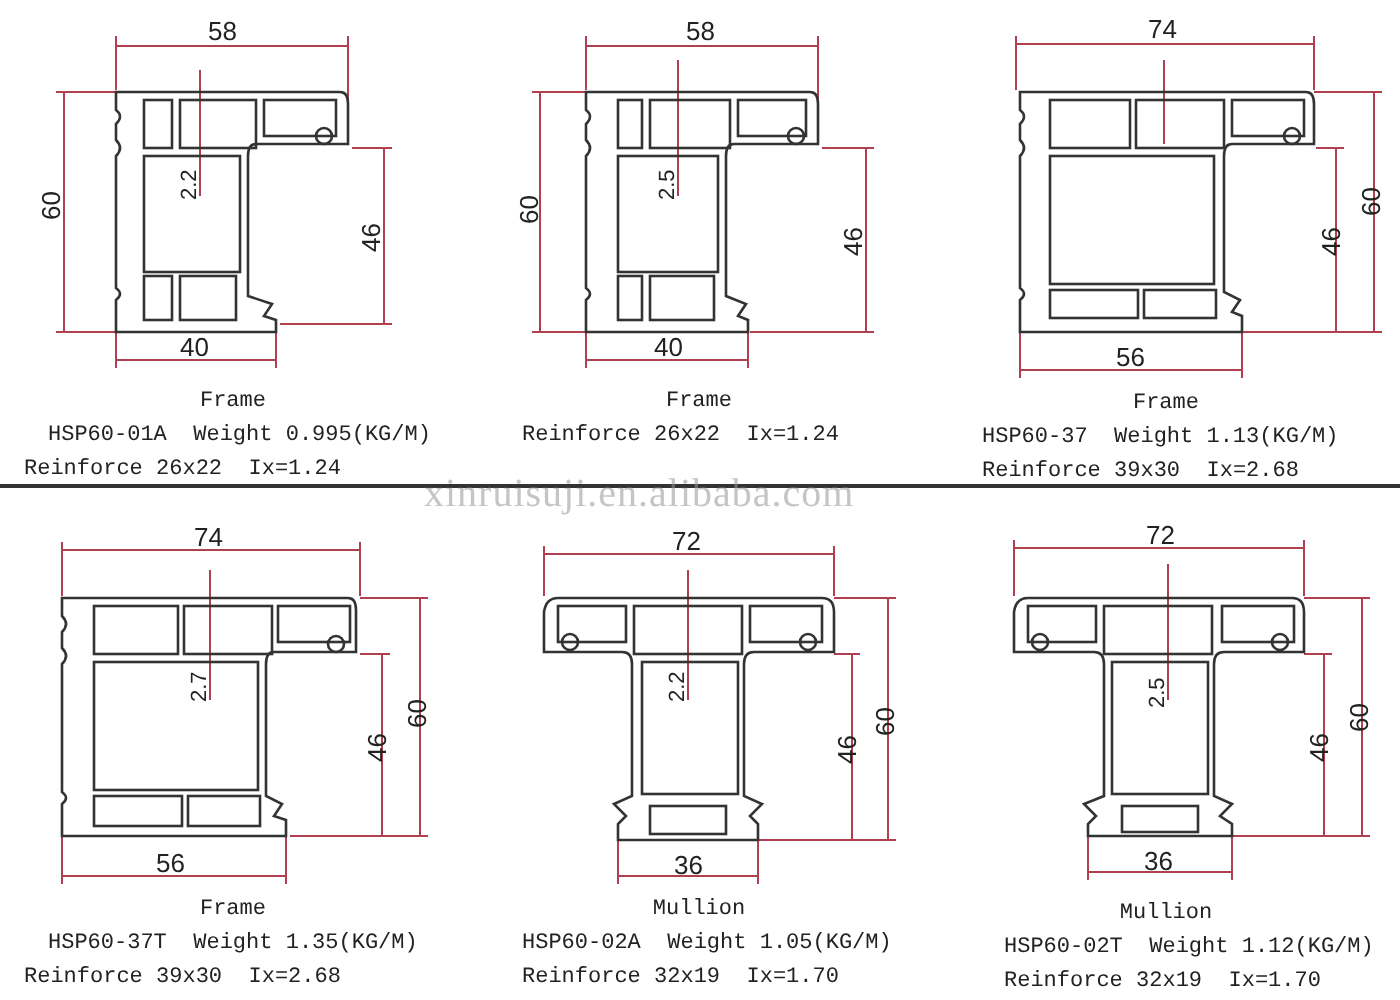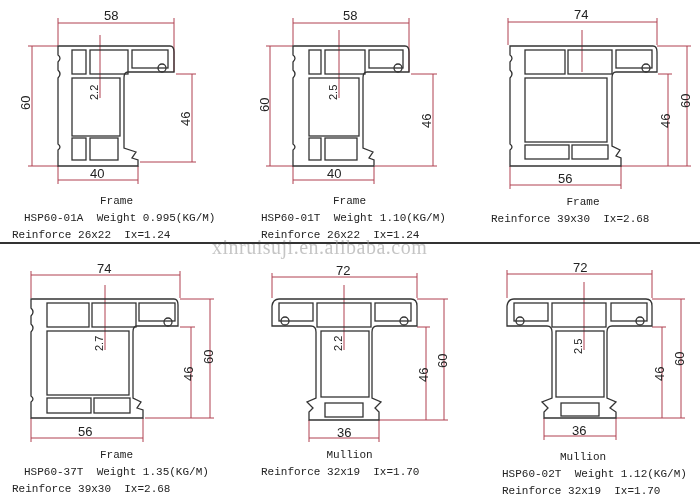--- a/index.html
+++ b/index.html
@@ -85,21 +85,20 @@
       <circle cx="165" cy="68" r="4"></circle>
     </g>
     <text class="dim-text" x="110" y="20">58</text>
     <text class="dim-text" x="94" y="178">40</text>
     <text class="dim-text" transform="translate(36,112) rotate(-90)">60</text>
     <text class="dim-text" transform="translate(198,128) rotate(-90)">46</text>
     <text class="dim-text" transform="translate(104,100) rotate(-90)" style="font-size:11px">2.5</text>
   </svg>
   <div class="caption" style="top:193px;">
     <div class="title">Frame</div>
-    <div class="line" style="padding-left:28px;"><span>HSP60-01T</span>  <span>Weight</span> <span>1.10</span><span>(KG/M)</span></div>
     <div class="line" style="padding-left:28px;"><span>Reinforce</span> <span>26x22</span>  <span>Ix=1.24</span></div>
   </div>
 </div>
 
 <div class="panel" style="left:466px;top:0;width:234px;">
   <svg width="234" height="250">
     <g stroke="#b04050" stroke-width="1" fill="none">
       <line x1="42" y1="22" x2="191" y2="22"></line>
         <line x1="42" y1="18" x2="42" y2="45"></line>
         <line x1="191" y1="18" x2="191" y2="45"></line>
@@ -123,20 +122,21 @@
         <rect x="106" y="145" width="36" height="14"></rect>
       <circle cx="180" cy="68" r="4"></circle>
     </g>
     <text class="dim-text" x="108" y="19">74</text>
     <text class="dim-text" x="92" y="183">56</text>
     <text class="dim-text" transform="translate(224,108) rotate(-90)">60</text>
     <text class="dim-text" transform="translate(204,128) rotate(-90)">46</text>
   </svg>
   <div class="caption" style="top:194px;width:234px;">
     <div class="title">Frame</div>
+    <div class="line" style="padding-left:25px;"><span>HSP60-37</span>  <span>Weight</span> <span>1.13</span><span>(KG/M)</span></div>
     <div class="line" style="padding-left:25px;"><span>Reinforce</span> <span>39x30</span>  <span>Ix=2.68</span></div>
   </div>
 </div>
 
 <div class="divider"></div>
 <div class="watermark">xinruisuji.en.alibaba.com</div>
 
 <div class="panel" style="left:0;top:250px;">
   <svg width="233" height="250">
     <g stroke="#b04050" stroke-width="1" fill="none">
@@ -203,20 +203,21 @@
         <circle cx="171" cy="71" r="4"></circle>
     </g>
     <text class="dim-text" x="103" y="25">72</text>
     <text class="dim-text" x="104" y="187">36</text>
     <text class="dim-text" transform="translate(214,118) rotate(-90)">60</text>
     <text class="dim-text" transform="translate(195,132) rotate(-90)">46</text>
     <text class="dim-text" transform="translate(109,101) rotate(-90)" style="font-size:11px">2.2</text>
   </svg>
   <div class="caption" style="top:197px;">
     <div class="title">Mullion</div>
+    <div class="line" style="padding-left:28px;"><span>HSP60-02A</span>  <span>Weight</span> <span>1.05</span><span>(KG/M)</span></div>
     <div class="line" style="padding-left:28px;"><span>Reinforce</span> <span>32x19</span>  <span>Ix=1.70</span></div>
   </div>
 </div>
 
 <div class="panel" style="left:466px;top:250px;width:234px;">
   <svg width="234" height="250">
     <g stroke="#b04050" stroke-width="1" fill="none">
       <line x1="41" y1="24" x2="186" y2="24"></line>
         <line x1="41" y1="20" x2="41" y2="48"></line>
         <line x1="186" y1="20" x2="186" y2="48"></line>

